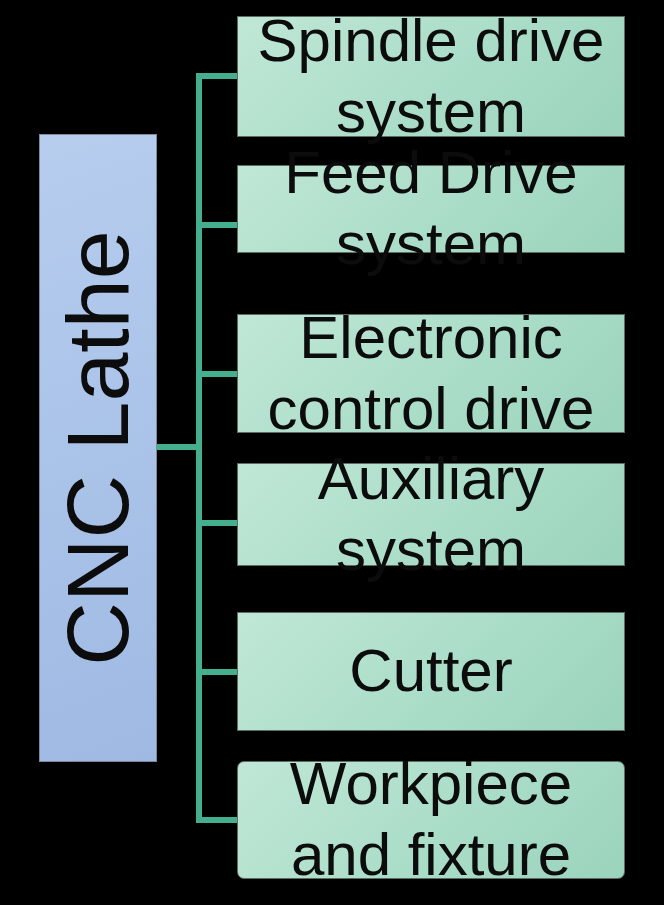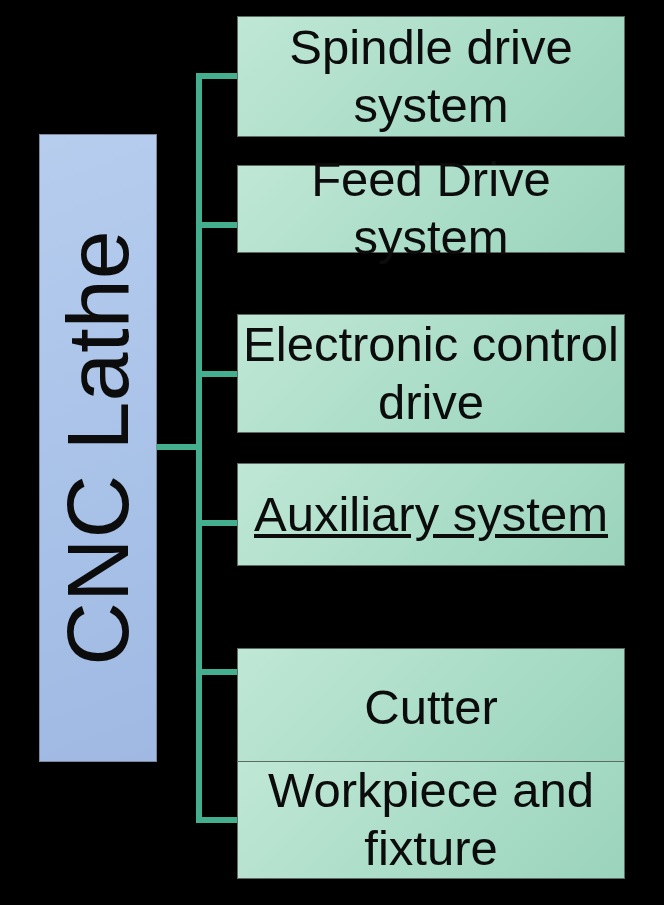--- a/index.html
+++ b/index.html
@@ -53,31 +53,31 @@
 
   
   .branch{
     position:absolute;left:237px;width:388px;
     background:linear-gradient(135deg,var(--branch-fill-light) 0%,var(--branch-fill-mid) 55%,var(--branch-fill-dark) 100%);
     border:1.5px solid var(--branch-border);
     display:flex;align-items:center;justify-content:center;
     text-align:center;
   }
   .branch-label{
-    font-size:49px;
+    font-size:60px;
     line-height:1.18;
     color:var(--text);
     padding:0 1px;
   }
   .branch.b1{top:16px;height:121px;}
   .branch.b2{top:165px;height:88px;}
   .branch.b3{top:314px;height:119px;}
-  .branch.b4{top:463px;height:103px;text-decoration:underline;}
-  .branch.b5{top:648px;height:119px;}
-  .branch.b6{top:761px;height:118px;}
+  .branch.b4{top:463px;height:103px;}
+  .branch.b5{top:612px;height:119px;}
+  .branch.b6{top:761px;height:118px;border-radius:7px;}
 </style>
 </head>
 <body>
 
 <div class="canvas">
 
   <div class="line spine"></div>
   <div class="line root-stub"></div>
   <div class="line stub s1"></div>
   <div class="line stub s2"></div>

